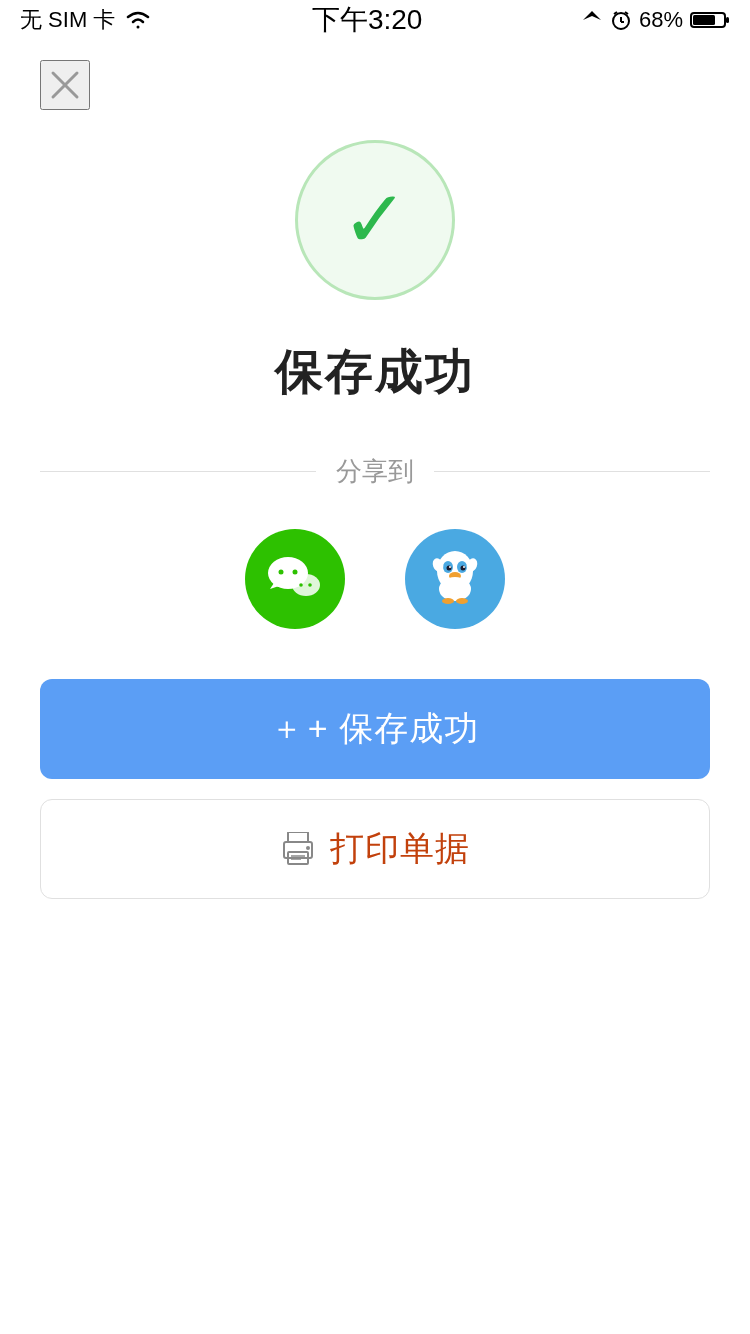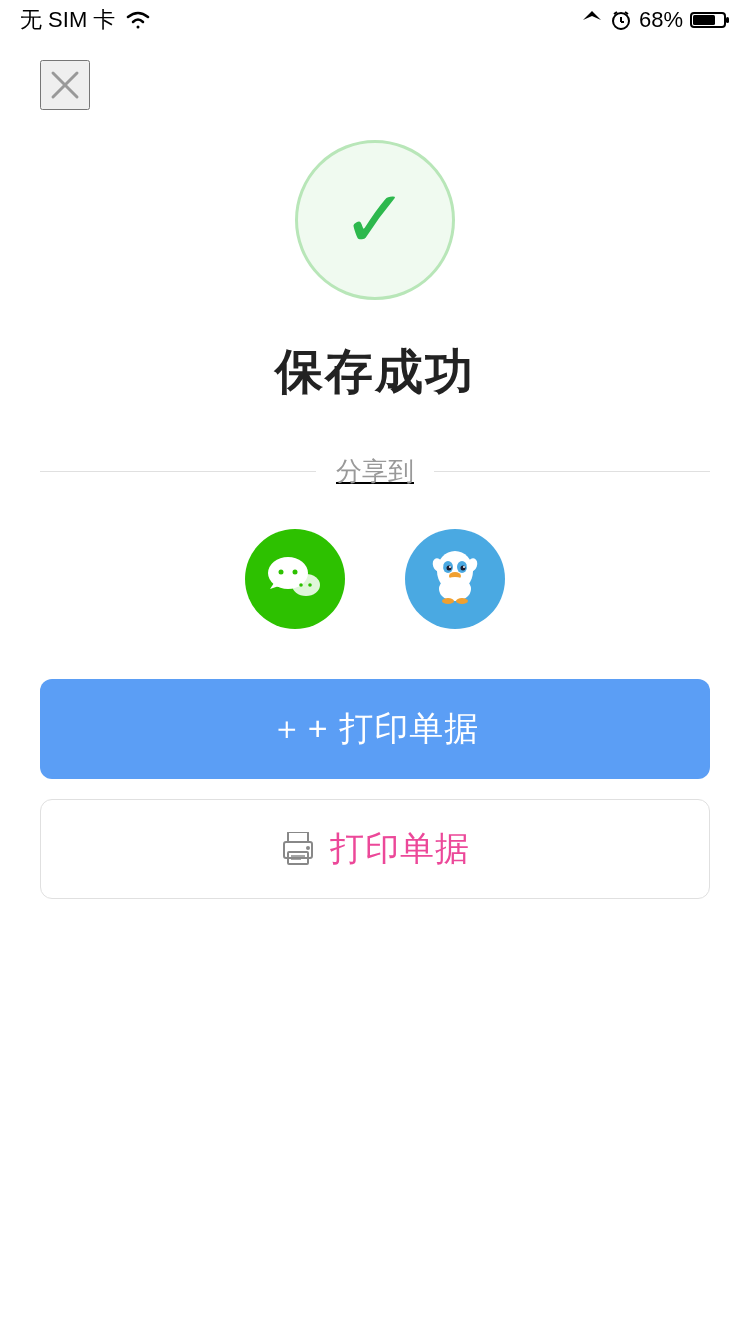--- a/index.html
+++ b/index.html
@@ -98,21 +98,20 @@
     
     .share-section {
       width: 100%;
       margin-bottom: 50px;
     }
     .share-divider {
       display: flex;
       align-items: center;
       gap: 20px;
       margin-bottom: 40px;
-      text-decoration: underline;
     }
     .divider-line {
       flex: 1;
       height: 1px;
       background: #e0e0e0;
     }
     .share-label {
       font-size: 26px;
       color: #999;
       white-space: nowrap;
@@ -164,21 +163,21 @@
       letter-spacing: 1px;
     }
 
     .btn-secondary {
       width: 100%;
       height: 100px;
       background: #fff;
       border: 1px solid #e0e0e0;
       border-radius: 12px;
       font-size: 34px;
-      color: #ec4899;
+      color: #c2410c;
       cursor: pointer;
       display: flex;
       align-items: center;
       justify-content: center;
       gap: 14px;
       letter-spacing: 1px;
     }
 
     .btn-icon {
       font-size: 32px;
@@ -189,20 +188,21 @@
 
 <div class="status-bar">
   <div class="status-left">
     <span style="font-size:22px;">无 SIM 卡</span>
     <svg width="30" height="22" viewBox="0 0 30 22" fill="none">
       <path d="M15 18 L15 18" stroke="#000" stroke-width="3" stroke-linecap="round"></path>
       <path d="M10 13 Q15 8 20 13" stroke="#000" stroke-width="2.5" fill="none" stroke-linecap="round"></path>
       <path d="M5 8 Q15 0 25 8" stroke="#000" stroke-width="2.5" fill="none" stroke-linecap="round"></path>
     </svg>
   </div>
+  <div class="status-time">下午3:20</div>
   <div class="status-right">
     <svg width="22" height="22" viewBox="0 0 22 22">
       <path d="M11 2 L20 11 L11 7 L2 11 Z" fill="#000"></path>
     </svg>
     <svg width="22" height="22" viewBox="0 0 22 22">
       <circle cx="11" cy="12" r="8" stroke="#000" stroke-width="2" fill="none"></circle>
       <line x1="11" y1="8" x2="11" y2="13" stroke="#000" stroke-width="2"></line>
       <line x1="11" y1="13" x2="14" y2="13" stroke="#000" stroke-width="2"></line>
       <line x1="4" y1="5" x2="7" y2="3" stroke="#000" stroke-width="2"></line>
       <line x1="18" y1="5" x2="15" y2="3" stroke="#000" stroke-width="2"></line>
@@ -280,21 +280,21 @@
           <ellipse cx="36" cy="52" rx="6" ry="3" fill="#f0a030"></ellipse>
         </svg>
       </div>
     </div>
   </div>
 
   <div class="action-buttons">
 
     <button class="btn-primary">
       <span class="btn-icon">＋</span>
-      <span style="margin-left:-10px;">+ 打印单据</span>
+      <span style="margin-left:-10px;">+ 保存成功</span>
     </button>
 
     <button class="btn-secondary">
       <svg width="36" height="34" viewBox="0 0 36 34">
         <rect x="8" y="0" width="20" height="10" rx="1" stroke="#888" stroke-width="2" fill="none"></rect>
         <rect x="4" y="10" width="28" height="16" rx="2" stroke="#888" stroke-width="2" fill="none"></rect>
         <rect x="8" y="20" width="20" height="12" rx="1" stroke="#888" stroke-width="2" fill="none"></rect>
         <line x1="11" y1="24" x2="25" y2="24" stroke="#888" stroke-width="1.5"></line>
         <line x1="11" y1="27" x2="21" y2="27" stroke="#888" stroke-width="1.5"></line>
         <circle cx="28" cy="16" r="2" fill="#888"></circle>

